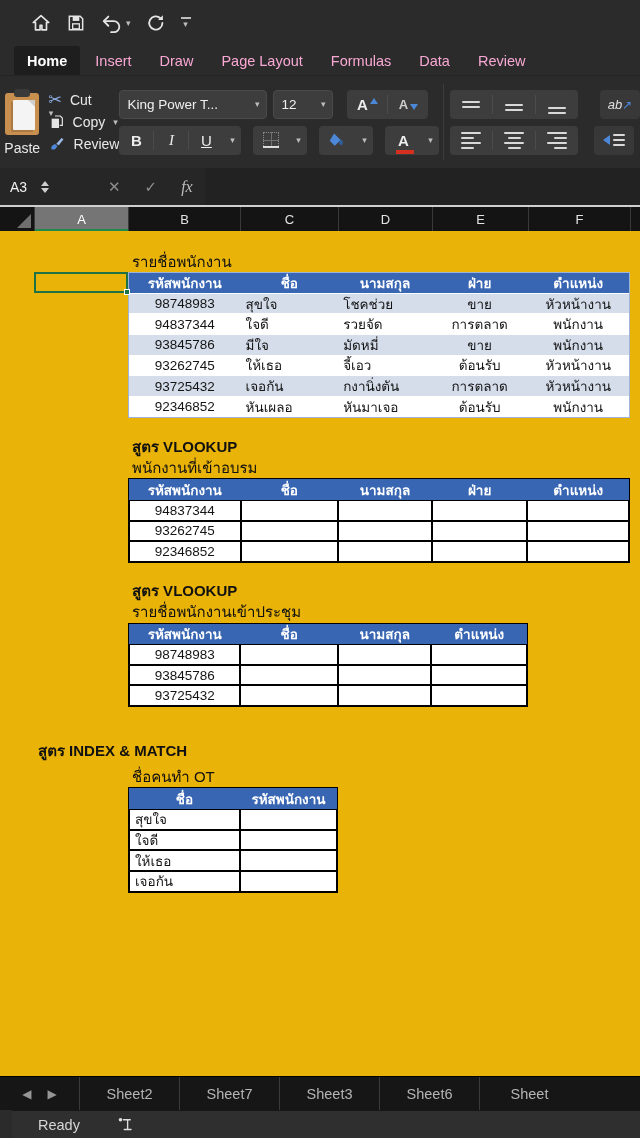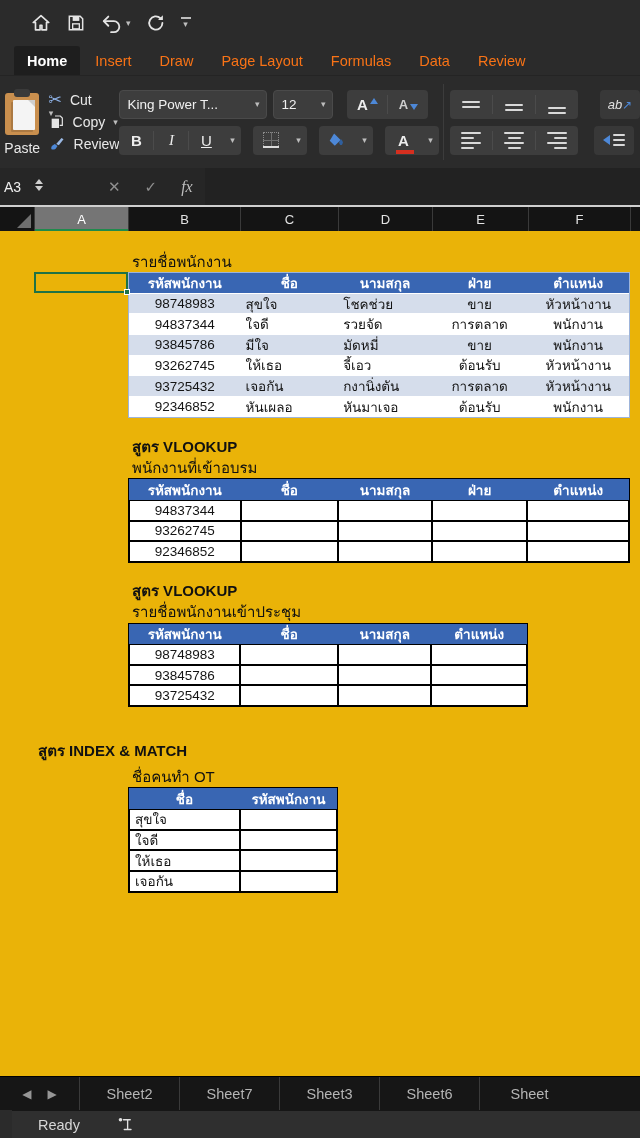--- a/index.html
+++ b/index.html
@@ -9,21 +9,21 @@
 
   
   #quickbar{position:absolute;left:0;top:0;width:640px;height:46px;display:flex;align-items:center;gap:14px;padding-left:30px;}
   .qicon{display:flex;align-items:center;gap:2px;color:#dedede;}
   .caret{font-size:9px;color:#bdbdbd;line-height:1;}
   .qcustom{display:flex;flex-direction:column;align-items:center;gap:1px;}
   .qcustom .bar{width:10px;height:2px;background:#bdbdbd;}
 
   
   #tabbar{position:absolute;left:0;top:46px;width:640px;height:30px;display:flex;align-items:stretch;padding-left:14px;gap:2px;border-bottom:1px solid #242424;}
-  .rtab{display:flex;align-items:center;padding:0 13px;font-size:14.5px;color:#f97316;white-space:nowrap;}
+  .rtab{display:flex;align-items:center;padding:0 13px;font-size:14.5px;color:#f9a8d4;white-space:nowrap;}
   .rtab.active{background:#1e1e1e;color:#fff;font-weight:700;border-radius:3px 3px 0 0;}
 
   
   #ribbon{position:absolute;left:0;top:76px;width:640px;height:92px;background:#2b2b2b;display:flex;align-items:stretch;}
   .rgroup{display:flex;}
   .vdiv{width:1px;background:#3c3c3c;margin:8px 4px;}
   
   #paste-group{width:78px;display:flex;flex-direction:column;align-items:center;justify-content:center;padding-top:4px;}
   .clipboard{position:relative;width:34px;height:42px;background:#c98f4e;border-radius:3px;}
   .clipboard .clip{position:absolute;left:9px;top:-4px;width:16px;height:8px;background:#3a3a3a;border-radius:3px;}
@@ -62,21 +62,21 @@
   .lines{display:flex;flex-direction:column;gap:3px;}
   .lines i{display:block;height:2px;background:#d9d9d9;border-radius:1px;}
   .selbtn{background:#262626;}
   .ab-icon{font-size:13px;color:#e0e0e0;}
   .ab-icon .arr{color:#4d88d8;font-size:12px;}
   .indent-icon{display:flex;align-items:center;gap:3px;}
   .tri-left{width:0;height:0;border-top:5px solid transparent;border-bottom:5px solid transparent;border-right:7px solid #4d88d8;}
 
   
   #formulabar{position:absolute;left:0;top:168px;width:640px;height:37px;background:#262626;display:flex;align-items:center;}
-  #namebox{display:flex;width:96px;padding-left:4px;gap:14px;}
+  #namebox{display:flex;align-items:center;width:96px;padding-left:10px;gap:14px;}
   #namebox .name{font-size:14px;color:#efefef;}
   .spinner{display:flex;flex-direction:column;gap:2px;}
   .spinner .up{width:0;height:0;border-left:4px solid transparent;border-right:4px solid transparent;border-bottom:5px solid #cfcfcf;}
   .spinner .dn{width:0;height:0;border-left:4px solid transparent;border-right:4px solid transparent;border-top:5px solid #cfcfcf;}
   .fbtn{font-size:15px;color:#8f8f8f;padding:0 12px;}
   .fx{font-family:"Liberation Serif","DejaVu Serif",serif;font-style:italic;font-size:16px;color:#bdbdbd;}
   #formula-field{flex:1;height:100%;background:#222;}
 
   
   #sheet{position:absolute;left:0;top:205px;width:640px;height:871px;background:#fff;}

